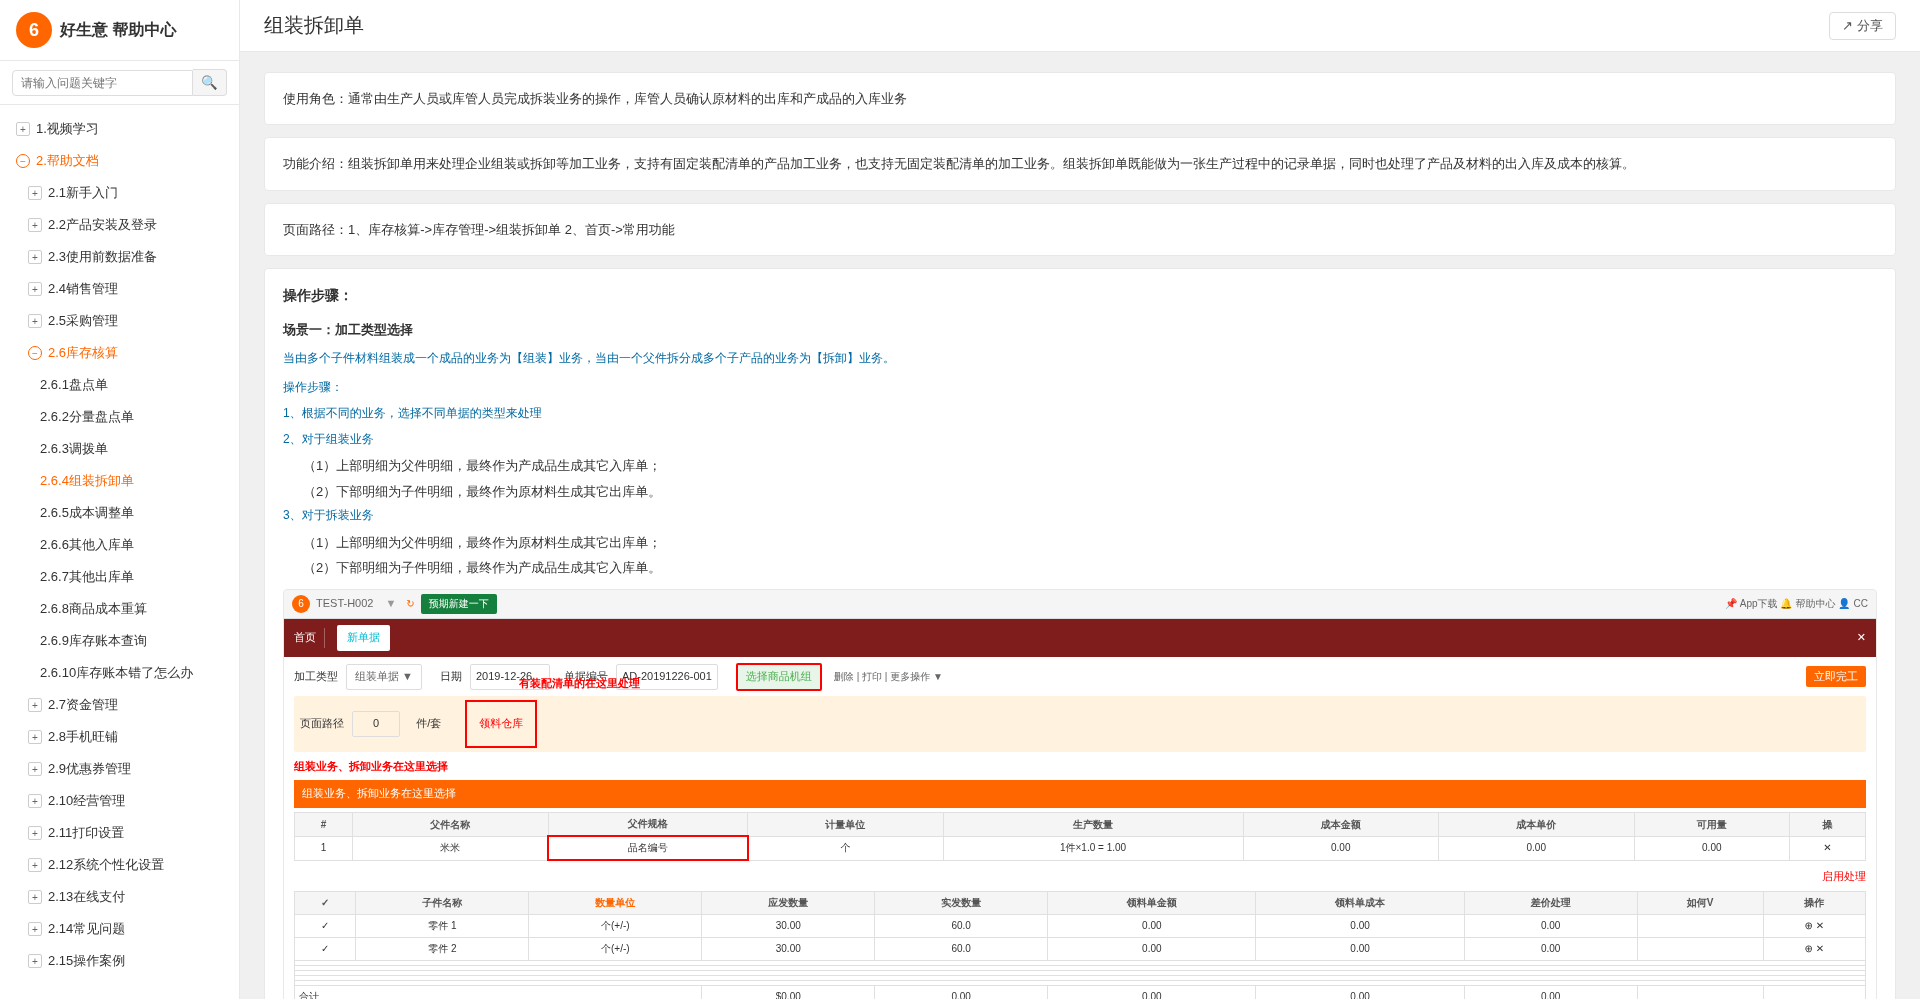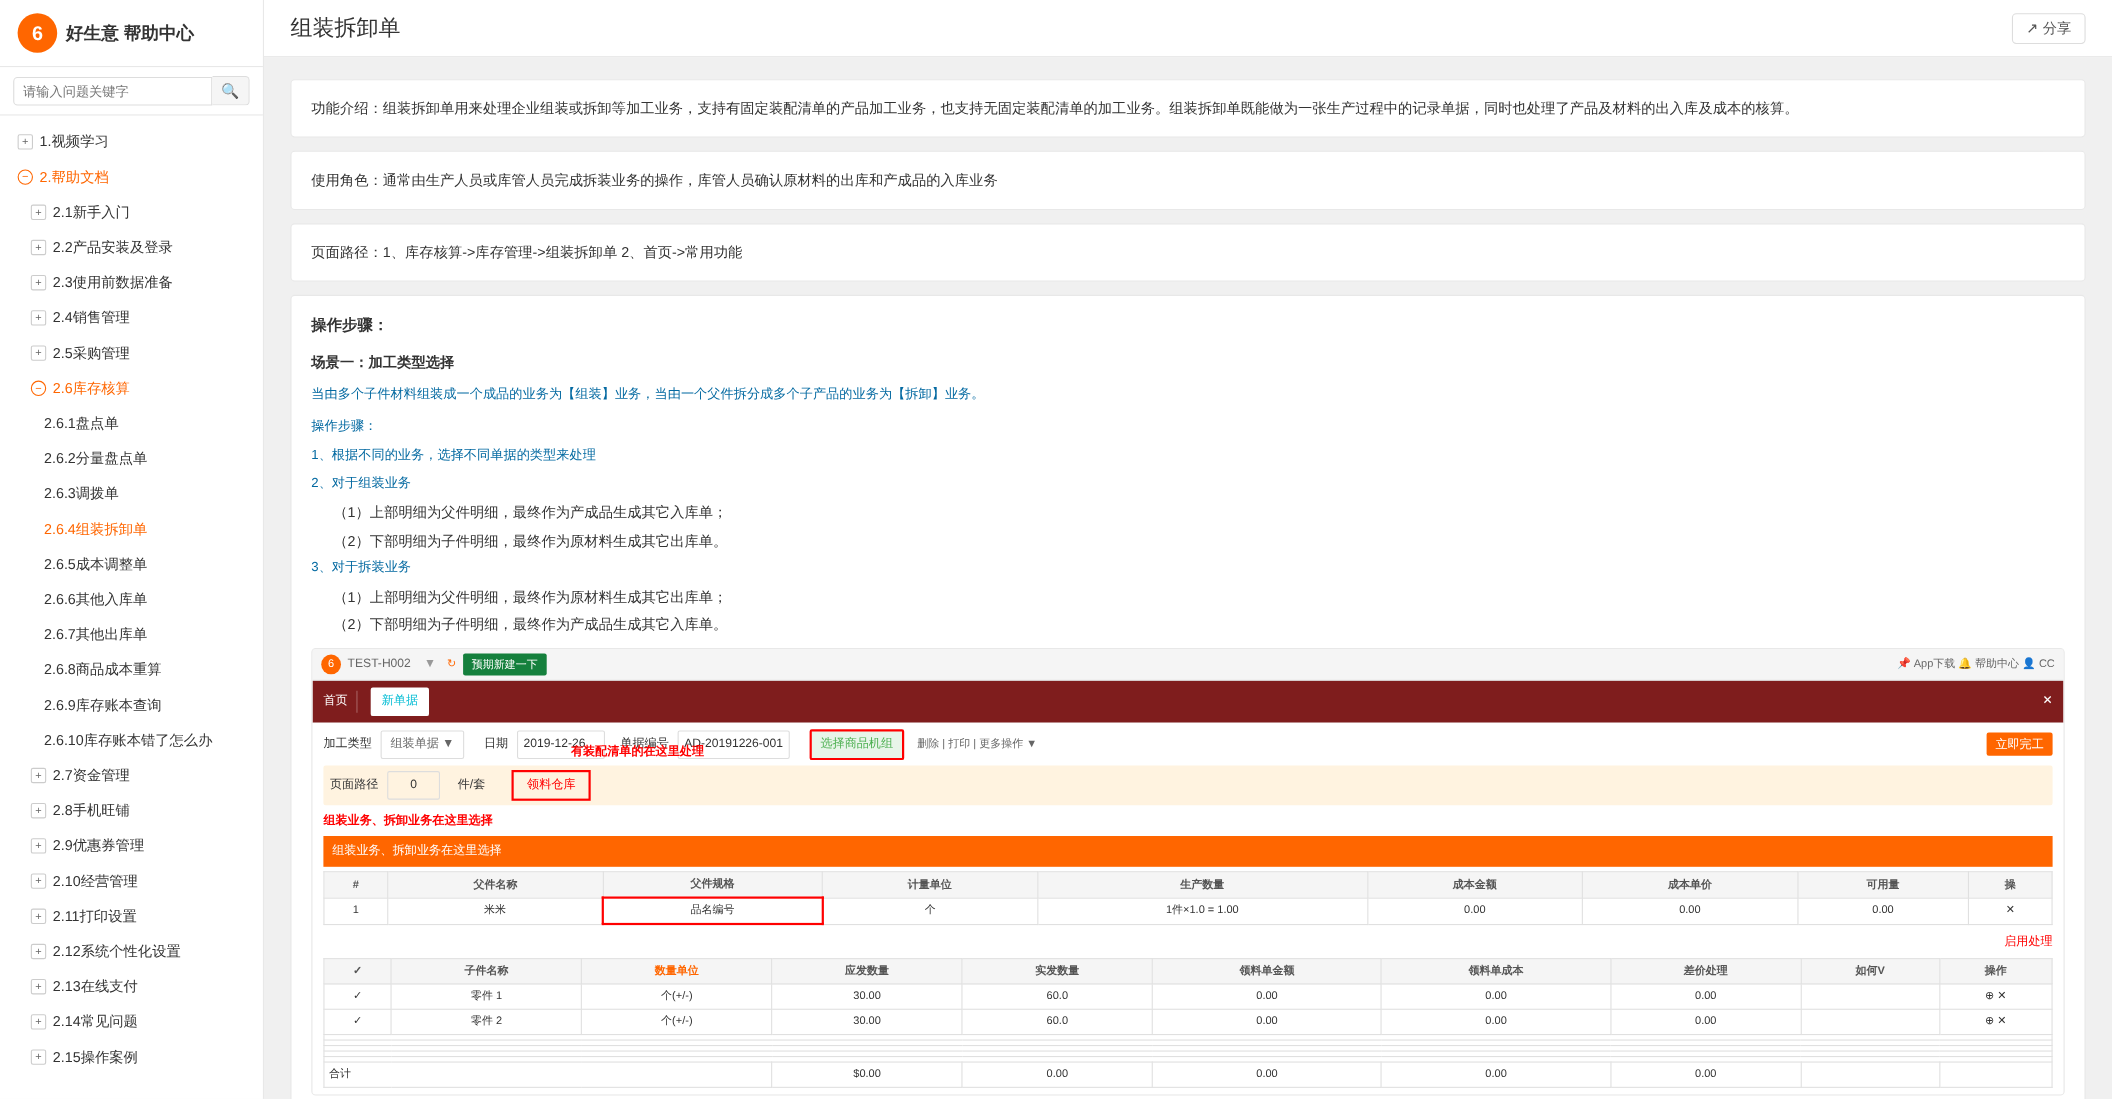--- a/index.html
+++ b/index.html
@@ -389,25 +389,25 @@
     <h1 id="page-title">组装拆卸单</h1>
     <button class="share-btn">
       <span>↗</span>
       <span>分享</span>
     </button>
   </div>
 
   <div id="content">
 
     <div class="info-box">
+      <p>使用角色：通常由生产人员或库管人员完成拆装业务的操作，库管人员确认原材料的出库和产成品的入库业务</p>
+    </div>
+
+    <div class="info-box">
       <p>功能介绍：组装拆卸单用来处理企业组装或拆卸等加工业务，支持有固定装配清单的产品加工业务，也支持无固定装配清单的加工业务。组装拆卸单既能做为一张生产过程中的记录单据，同时也处理了产品及材料的出入库及成本的核算。</p>
-    </div>
-
-    <div class="info-box">
-      <p>使用角色：通常由生产人员或库管人员完成拆装业务的操作，库管人员确认原材料的出库和产成品的入库业务</p>
     </div>
 
     <div class="info-box">
       <p>页面路径：1、库存核算-&gt;库存管理-&gt;组装拆卸单 2、首页-&gt;常用功能</p>
     </div>
 
     <div class="info-box">
       <div class="section-title">操作步骤：</div>
 
       <div class="step-block">
@@ -459,21 +459,21 @@
             </div>
 
             <div style="position:relative;margin-bottom:4px;">
               <span style="color:#f00;font-size:11px;font-weight:bold;position:absolute;left:225px;top:-22px;">有装配清单的在这里处理</span>
             </div>
 
             <div class="ss-form-row" style="background:#fff3e0;padding:4px 6px;border-radius:2px;">
               <span>页面路径</span>
               <span style="border:1px solid #ddd;padding:2px 20px;border-radius:2px;font-size:11px;">0</span>
               <span style="margin-left:8px;">件/套</span>
-              <span style="color:#f00;font-size:11px;border:2px solid #f00;padding:2px 12px;margin-left:16px;">领料仓库</span>
+              <span style="color:#f00;font-size:11px;border:2px solid #f00;padding:12px 12px;margin-left:16px;">领料仓库</span>
             </div>
 
             <div style="margin:4px 0;font-size:11px;color:#f00;font-weight:bold;">组装业务、拆卸业务在这里选择</div>
 
             <div class="ss-orange-section">
               <span>组装业务、拆卸业务在这里选择</span>
             </div>
 
             <table class="ss-table" style="margin-bottom:6px;">
               <thead>

